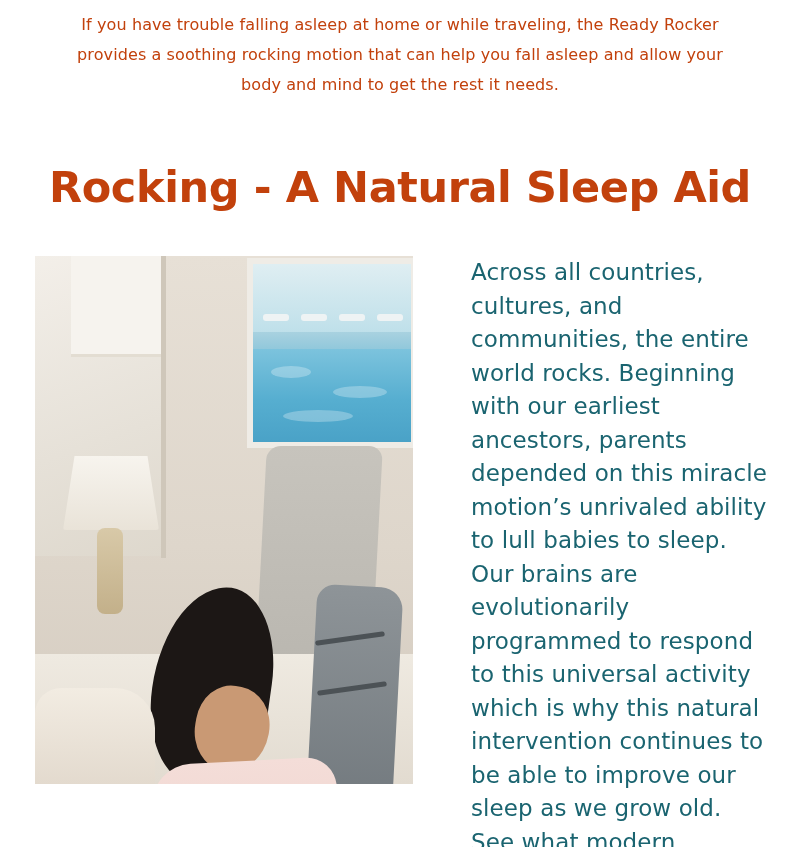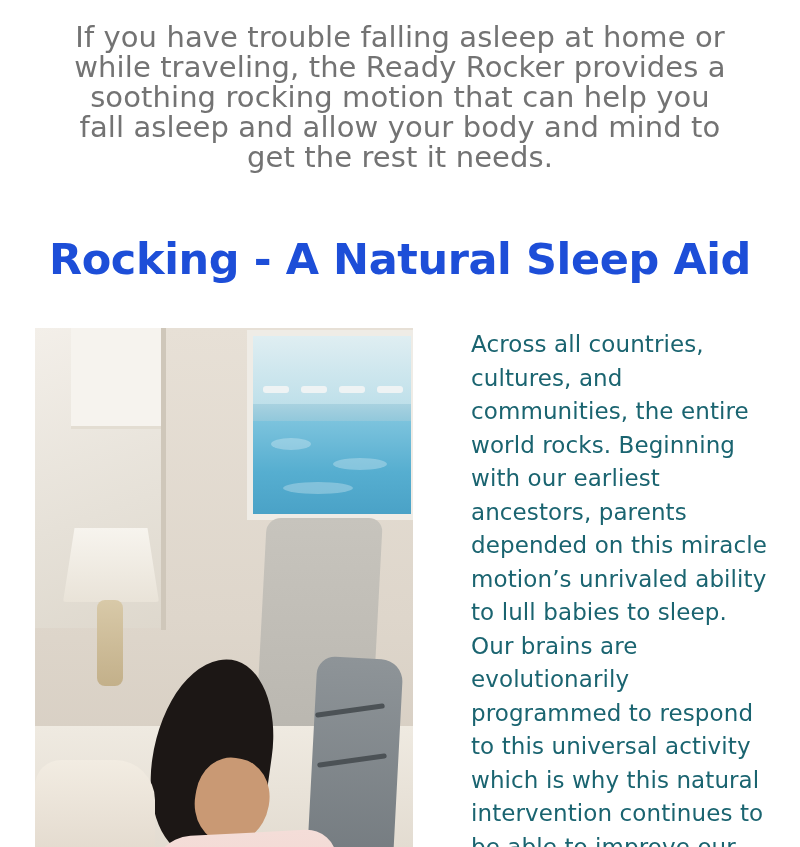--- a/index.html
+++ b/index.html
@@ -17,38 +17,38 @@
   .page {
     position: relative;
     width: 800px;
     height: 847px;
     box-sizing: border-box;
   }
 
   
   .intro {
     width: 660px;
-    margin: 22px auto 0 auto;
+    margin: 10px auto 0 auto;
     text-align: center;
-    font-size: 29px;
+    font-size: 16px;
     line-height: 30px;
-    color: #737373;
+    color: #c2410c;
     font-weight: 500;
     letter-spacing: 0.1px;
   }
 
   
   .headline {
     width: 740px;
     margin: 62px auto 0 auto;
     text-align: center;
     font-size: 43px;
     line-height: 50px;
     font-weight: 800;
-    color: #1d4ed8;
+    color: #c2410c;
     letter-spacing: -0.4px;
   }
 
   
   .content-row {
     display: flex;
     align-items: flex-start;
     margin-top: 44px;
     padding-left: 35px;
     padding-right: 28px;

